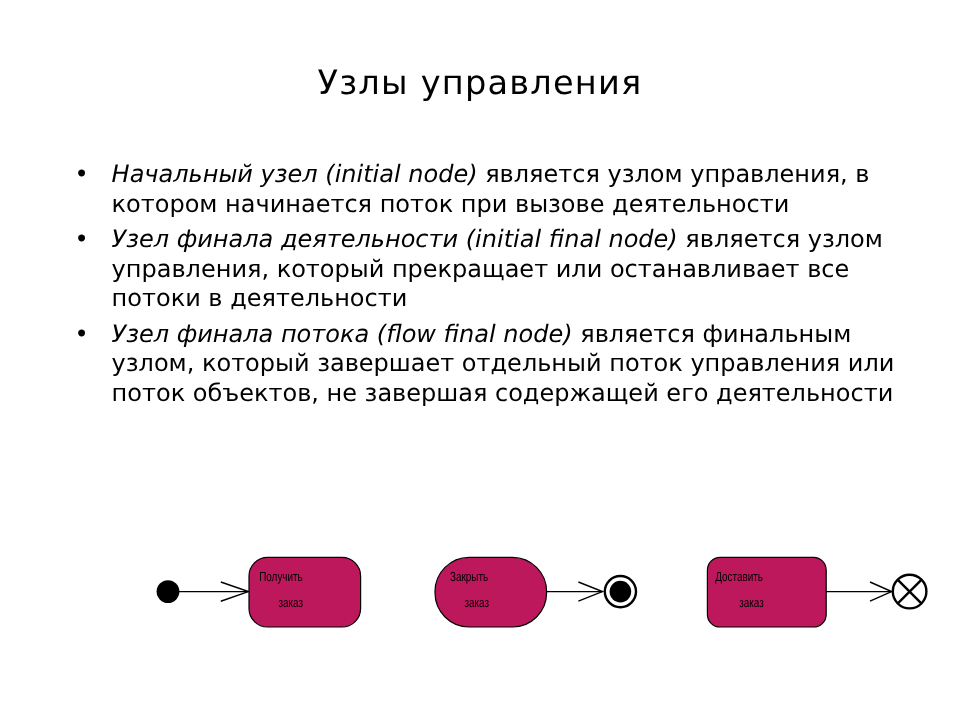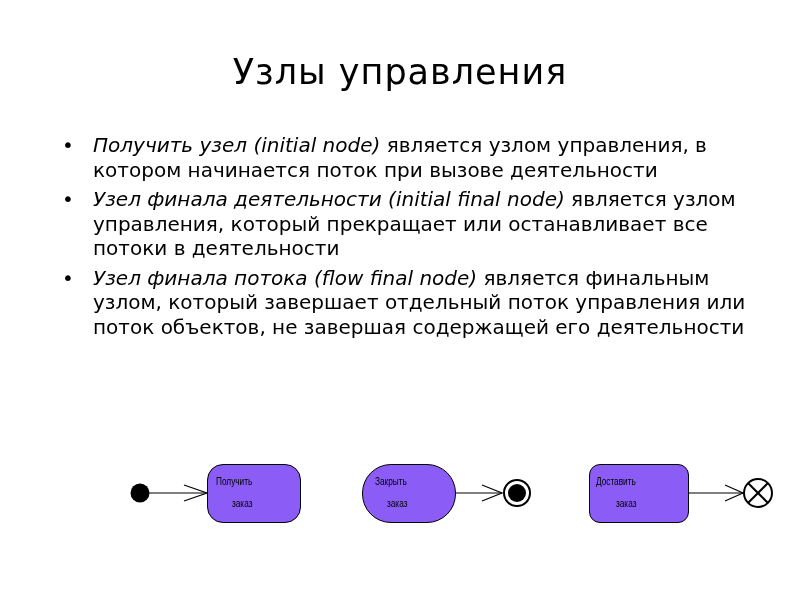--- a/index.html
+++ b/index.html
@@ -1,37 +1,37 @@
 <!DOCTYPE html>
 <html><head>
 <meta charset="utf-8">
 <style>
   html, body { margin:0; padding:0; }
   body { width:800px; height:600px; background:#ffffff; position:relative; overflow:hidden;
          font-family:"DejaVu Sans", sans-serif; color:#000; }
   .title { position:absolute; left:0; width:800px; top:52px; text-align:center;
-           font-size:35px; font-weight:normal; letter-spacing:1px; }
+           font-size:28px; font-weight:normal; letter-spacing:1px; }
   .bullets { position:absolute; left:62px; top:133px; width:700px; margin:0; padding:0; list-style:none; }
   .bullets li { position:relative; padding-left:31px; font-size:20px; line-height:24.5px; margin-bottom:5px; }
   .bullets li .dot { position:absolute; left:0; top:0; }
   .bullets li .em { font-style:italic; }
   .diagram { position:absolute; left:0; top:455px; width:800px; height:80px; }
-  .box { position:absolute; border:1.5px solid #000; border-radius:16px; background:#8b5cf6; }
+  .box { position:absolute; border:1.5px solid #000; border-radius:16px; background:#be185d; }
   .box .l1, .box .l2 { position:absolute; font-family:"Liberation Sans", sans-serif; font-size:11px;
                         transform:scaleX(0.75); transform-origin:left top; }
 </style>
 </head>
 <body>
 
 <div class="title">Узлы управления</div>
 
 <ul class="bullets">
   <li>
     <span class="dot">•</span>
-    <span class="em">Получить узел (initial node)</span><span> является узлом управления, в котором начинается поток при вызове деятельности</span>
+    <span class="em">Начальный узел (initial node)</span><span> является узлом управления, в котором начинается поток при вызове деятельности</span>
   </li>
   <li>
     <span class="dot">•</span>
     <span class="em">Узел финала деятельности (initial final node)</span><span> является узлом управления, который прекращает или останавливает все потоки в деятельности</span>
   </li>
   <li>
     <span class="dot">•</span>
     <span class="em">Узел финала потока (flow final node)</span><span> является финальным узлом, который завершает отдельный поток управления или поток объектов, не завершая содержащей его деятельности</span>
   </li>
 </ul>

